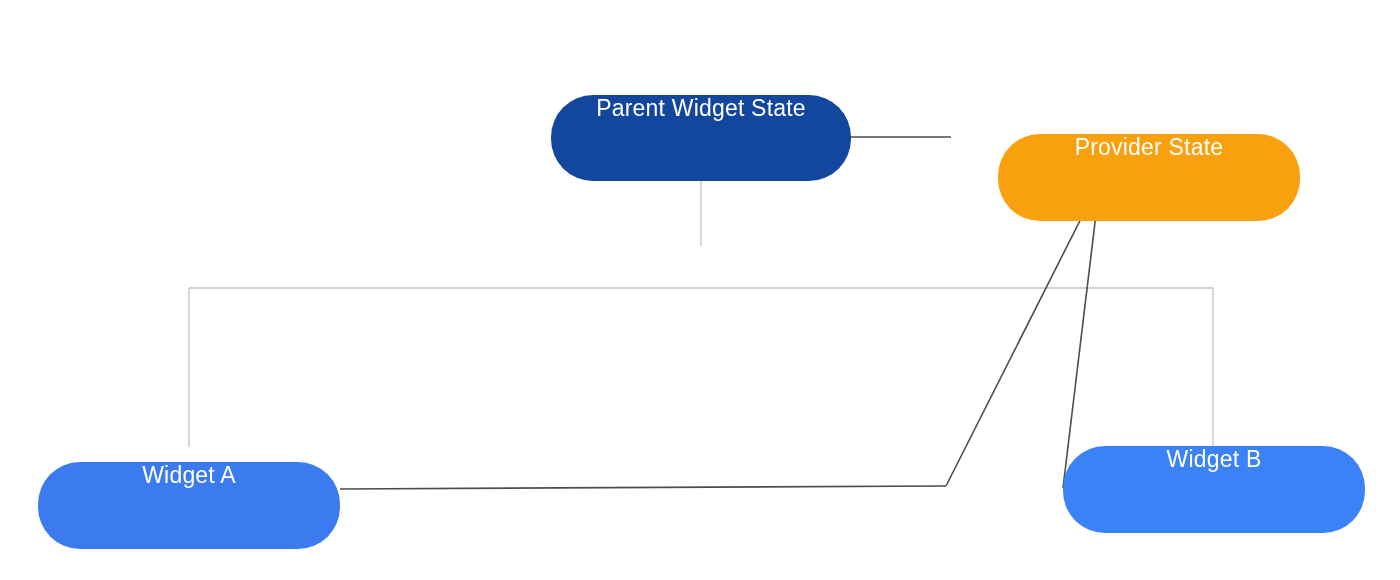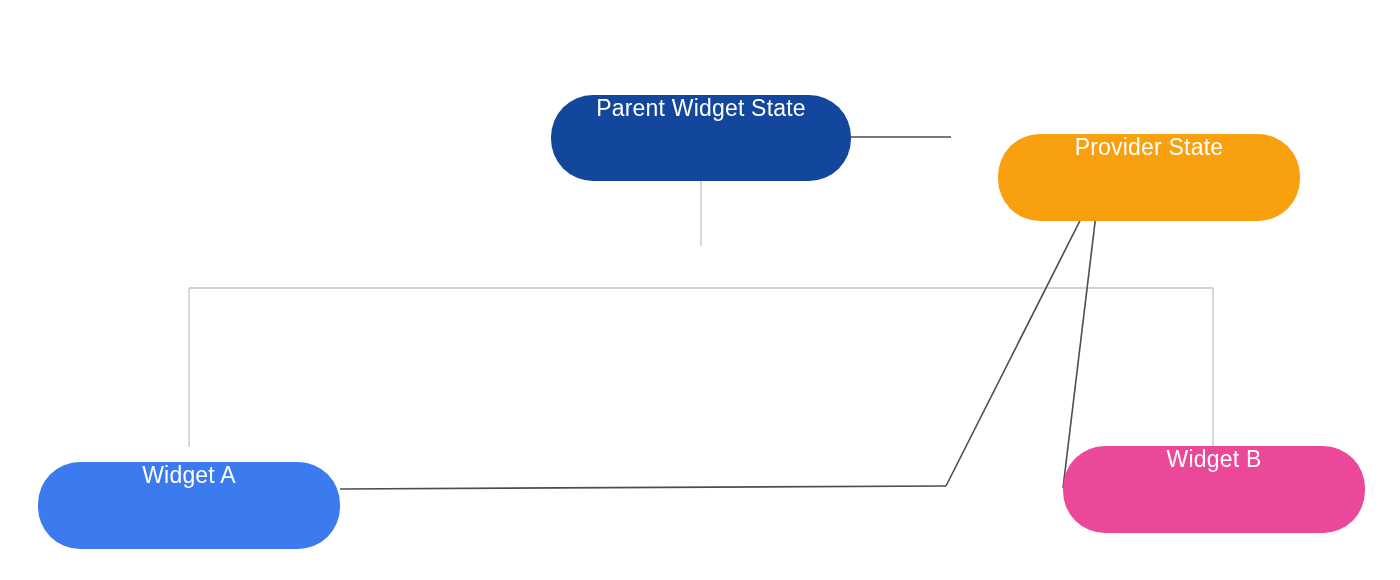--- a/index.html
+++ b/index.html
@@ -74,17 +74,17 @@
 
   <div class="node node-provider-state" style="background: rgb(249, 160, 14);">
     <span>Provider State</span>
   </div>
 
 
   <div class="node node-widget-a" style="background: rgb(60, 123, 239); margin-top: 16px;">
     <span>Widget A</span>
   </div>
 
-  <div class="node node-widget-b" style="background: #ec4899;">
+  <div class="node node-widget-b" style="background: #3b82f6;">
     <span>Widget B</span>
   </div>
 
 </div>
 
 </body></html>

